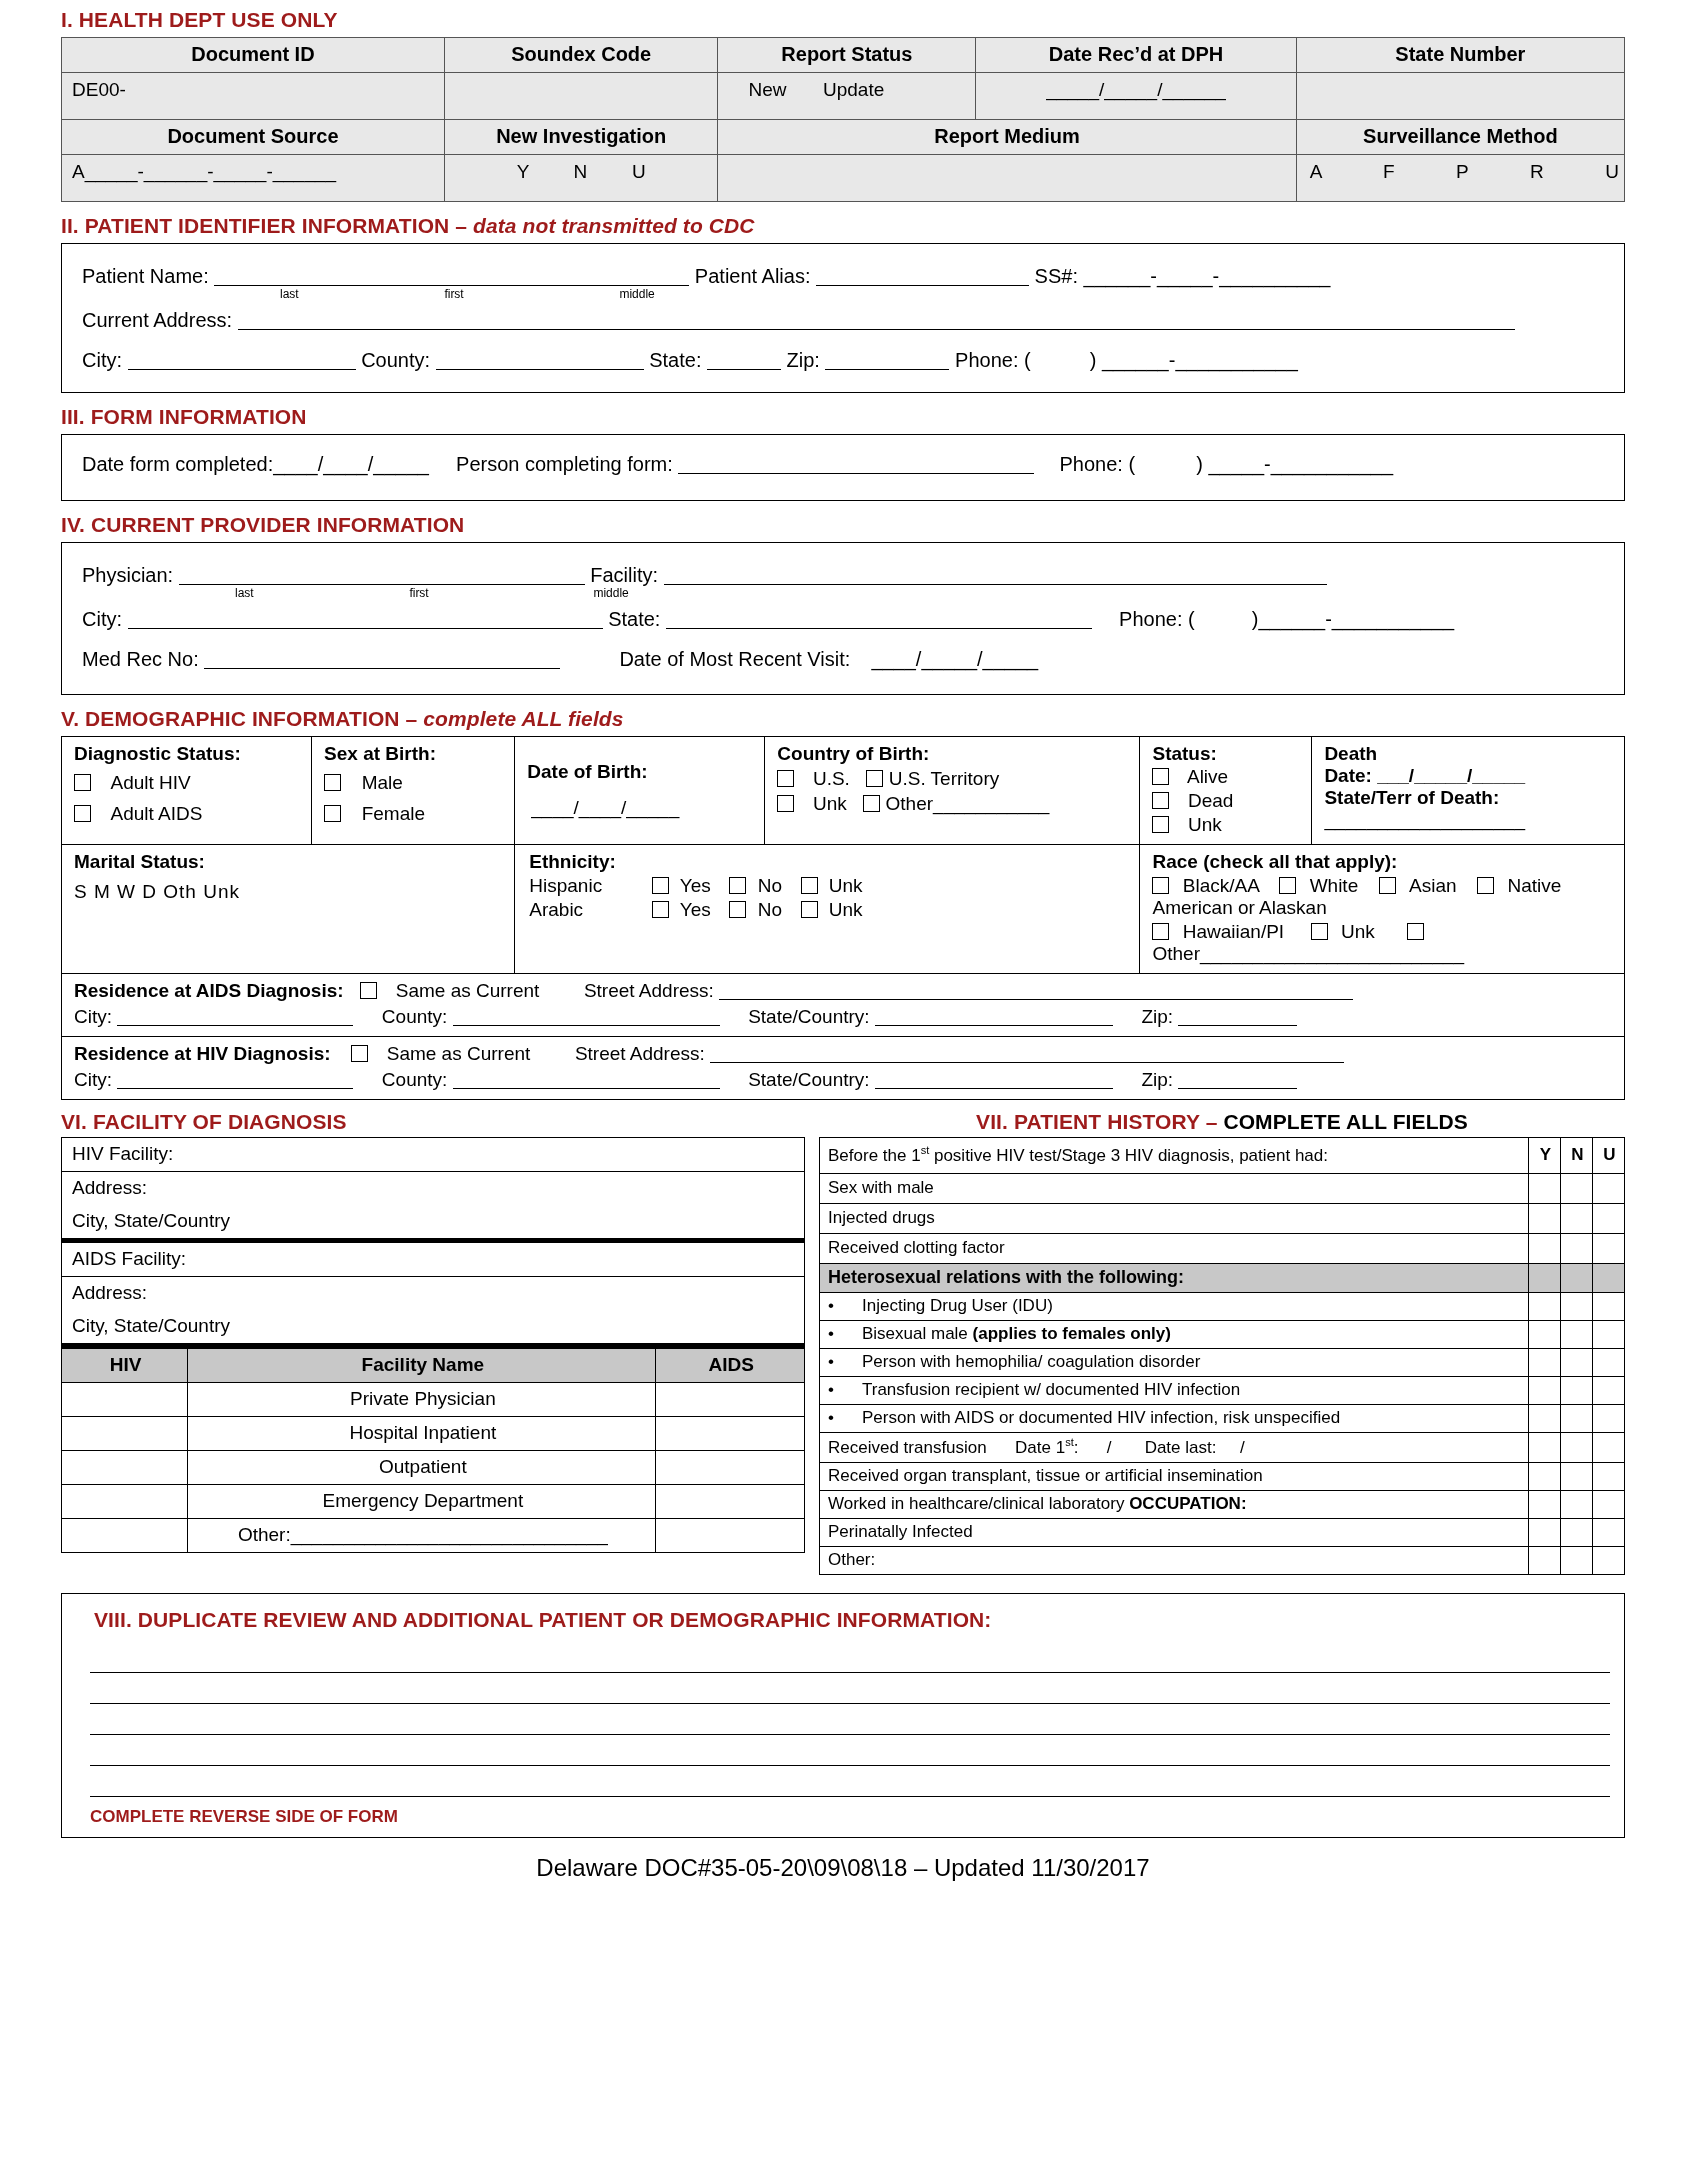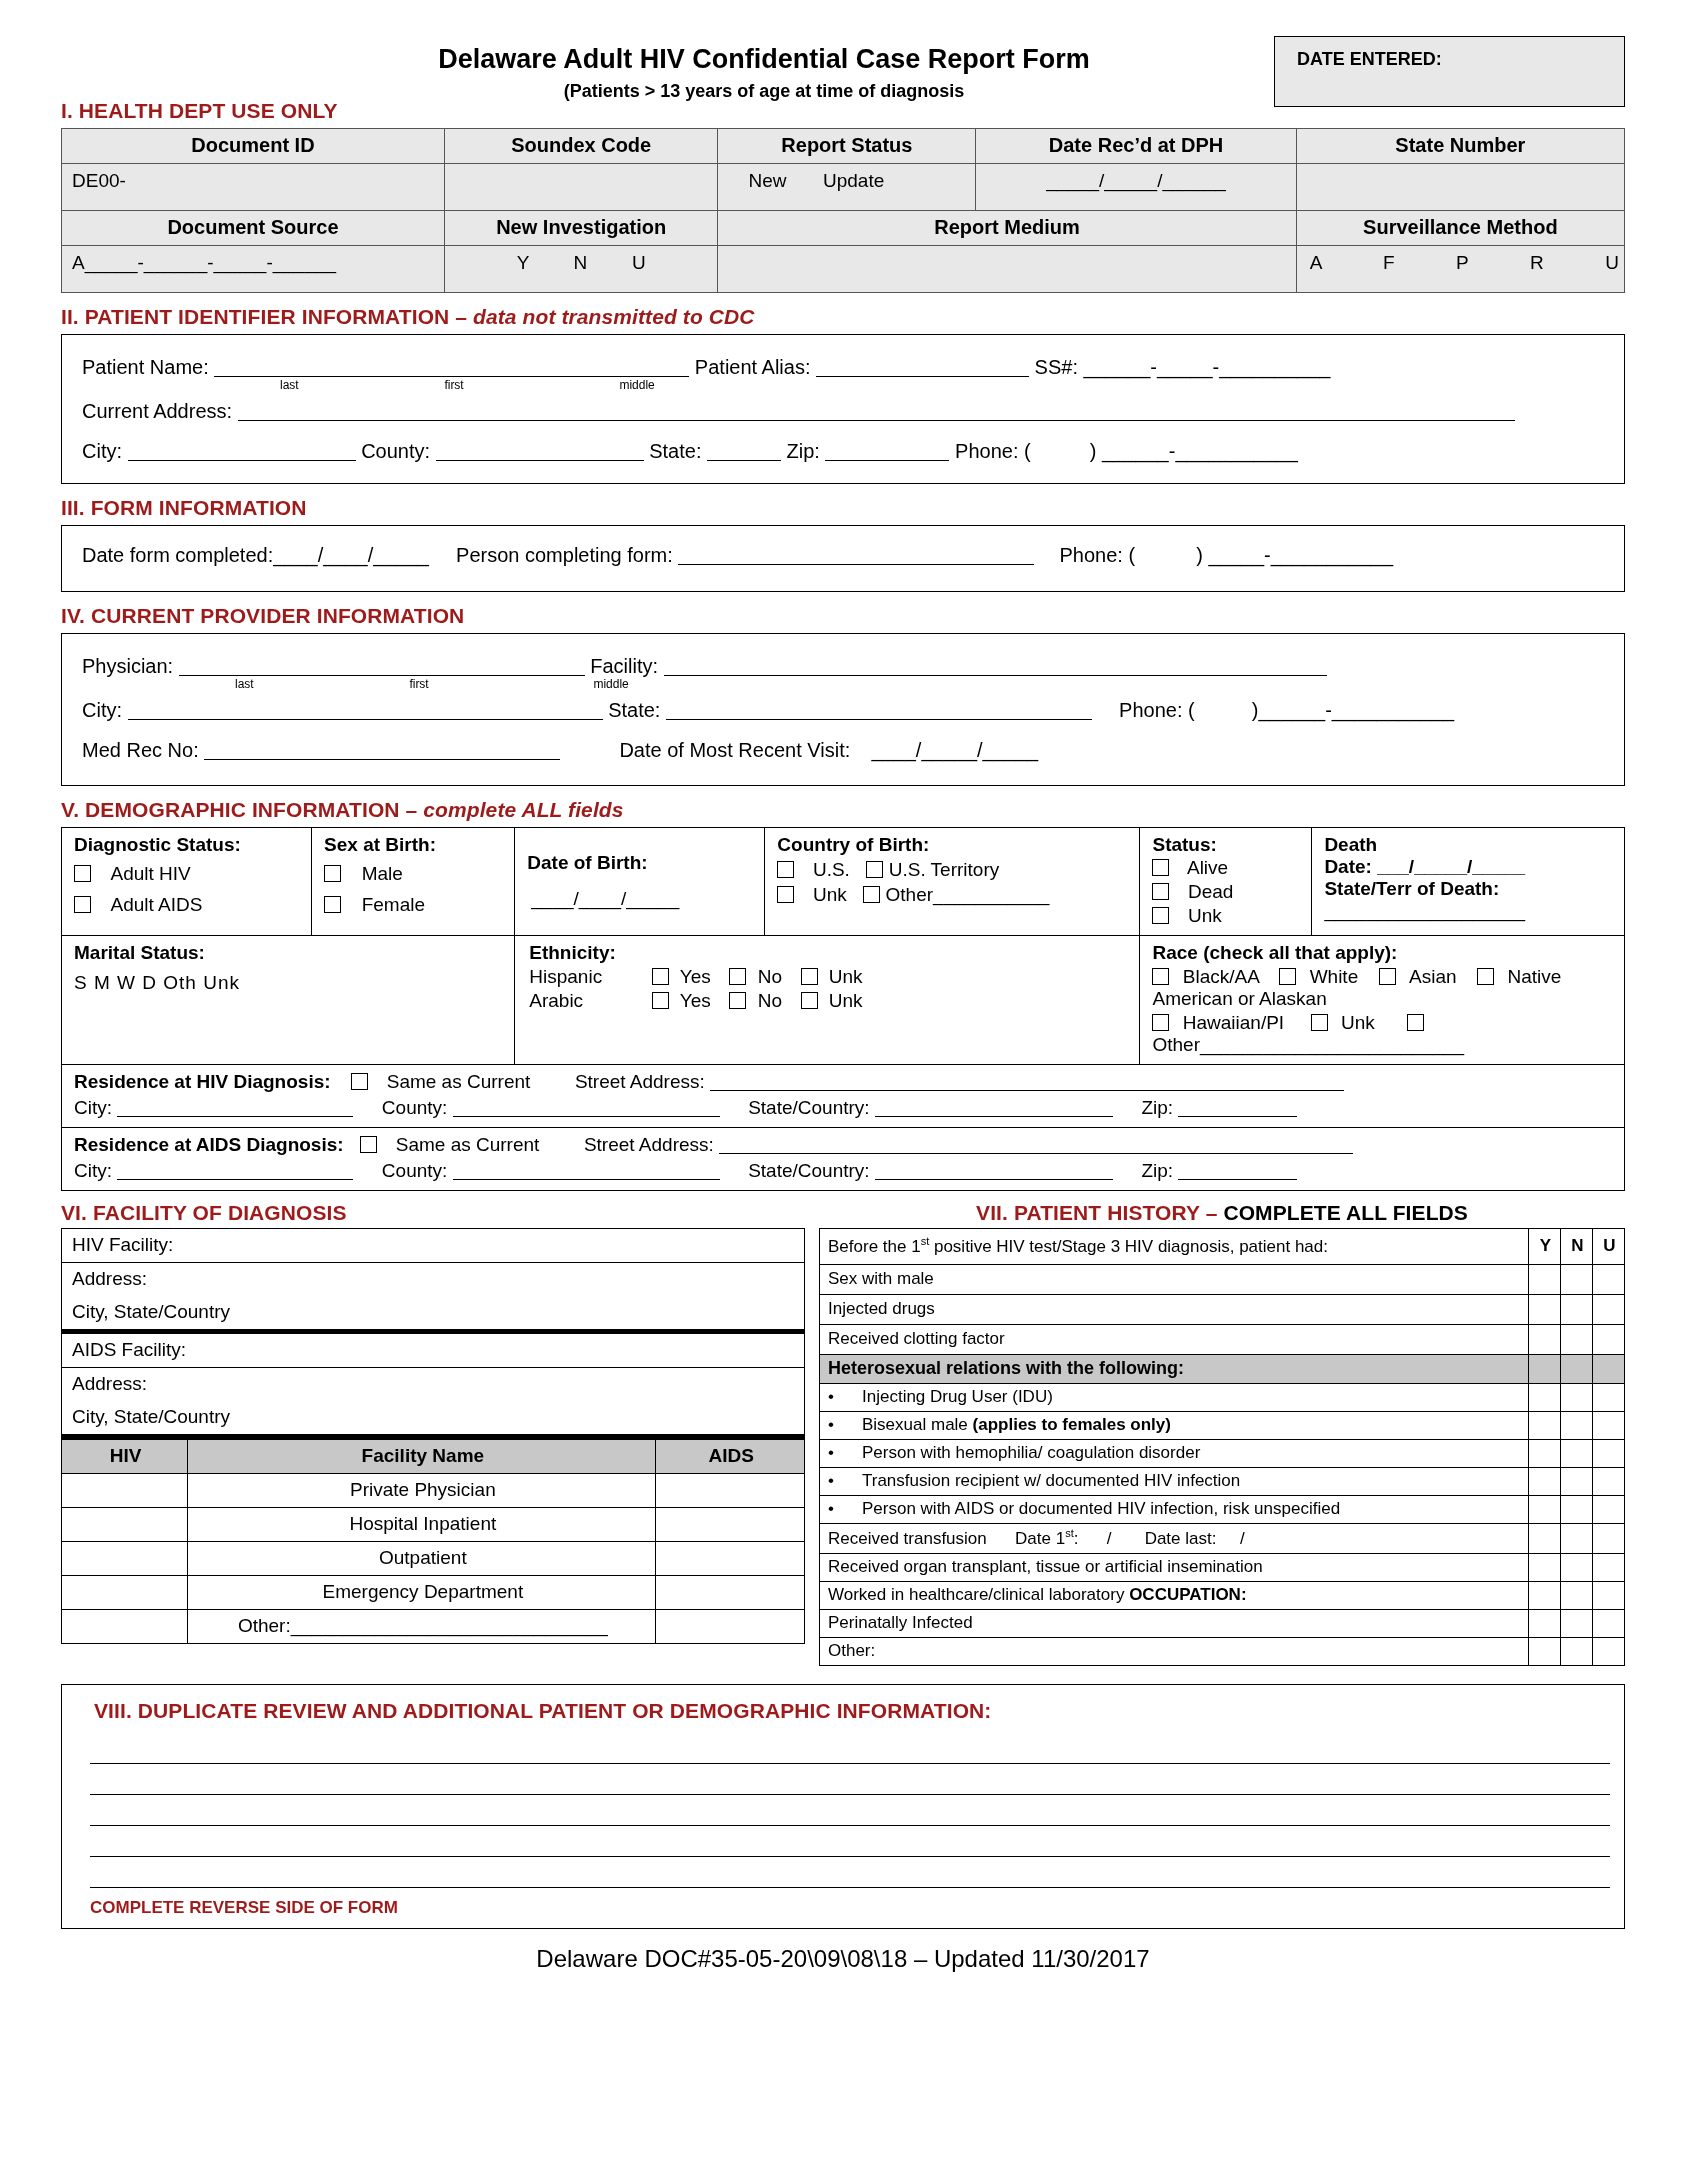--- a/index.html
+++ b/index.html
@@ -70,27 +70,20 @@
 
   .lines-area div { border-bottom:1.3px solid #000; height:31px; margin:0 14px; }
   sup { font-size:.65em; vertical-align:super; }
 </style>
 </head>
 <body>
 
 <div class="page">
 <div class="inner">
 
-  <div class="titlerow">
-    <div class="title">Delaware Adult HIV Confidential Case Report Form</div>
-    <div class="subtitle">(Patients &gt; 13 years of age at time of diagnosis</div>
-    <div class="date-entered">
-      <span>DATE ENTERED:</span>
-    </div>
-  </div>
 
   <div class="sec-head" style="margin-top:-22px;">I. HEALTH DEPT USE ONLY</div>
   <table class="grid">
     <tbody>
           <tr>
       <td class="hdr" style="width:24.5%">Document ID</td>
       <td class="hdr" style="width:17.5%">Soundex Code</td>
       <td class="hdr" style="width:16.5%">Report Status</td>
       <td class="hdr" style="width:20.5%">Date Rec’d at DPH</td>
       <td class="hdr" style="width:21%">State Number</td>
@@ -368,22 +361,22 @@
           <span style="display:inline-block;width:22px;"></span>
           <span class="cb"></span>
           <span style="display:inline-block;width:8px;"></span><span>Other</span><span>_________________________</span>
         </div>
       </td>
     </tr>
 
     <tr>
       <td colspan="6">
         <div>
-          <span class="b">Residence at HIV Diagnosis:</span>
-          <span style="display:inline-block;width:10px;"></span>
+          <span class="b">Residence at AIDS Diagnosis:</span>
+          <span style="display:inline-block;width:6px;"></span>
           <span class="cb"></span>
           <span style="display:inline-block;width:8px;"></span>
           <span>Same as Current</span>
           <span style="display:inline-block;width:34px;"></span>
           <span>Street Address:</span>
           <span class="u" style="width:634px;"></span>
         </div>
         <div style="margin-top:4px;">
           <span>City:</span>
           <span class="u" style="width:236px;"></span>
@@ -396,22 +389,22 @@
           <span style="display:inline-block;width:18px;"></span>
           <span>Zip:</span>
           <span class="u" style="width:119px;"></span>
         </div>
       </td>
     </tr>
 
     <tr>
       <td colspan="6">
         <div>
-          <span class="b">Residence at AIDS Diagnosis:</span>
-          <span style="display:inline-block;width:6px;"></span>
+          <span class="b">Residence at HIV Diagnosis:</span>
+          <span style="display:inline-block;width:10px;"></span>
           <span class="cb"></span>
           <span style="display:inline-block;width:8px;"></span>
           <span>Same as Current</span>
           <span style="display:inline-block;width:34px;"></span>
           <span>Street Address:</span>
           <span class="u" style="width:634px;"></span>
         </div>
         <div style="margin-top:4px;">
           <span>City:</span>
           <span class="u" style="width:236px;"></span>

